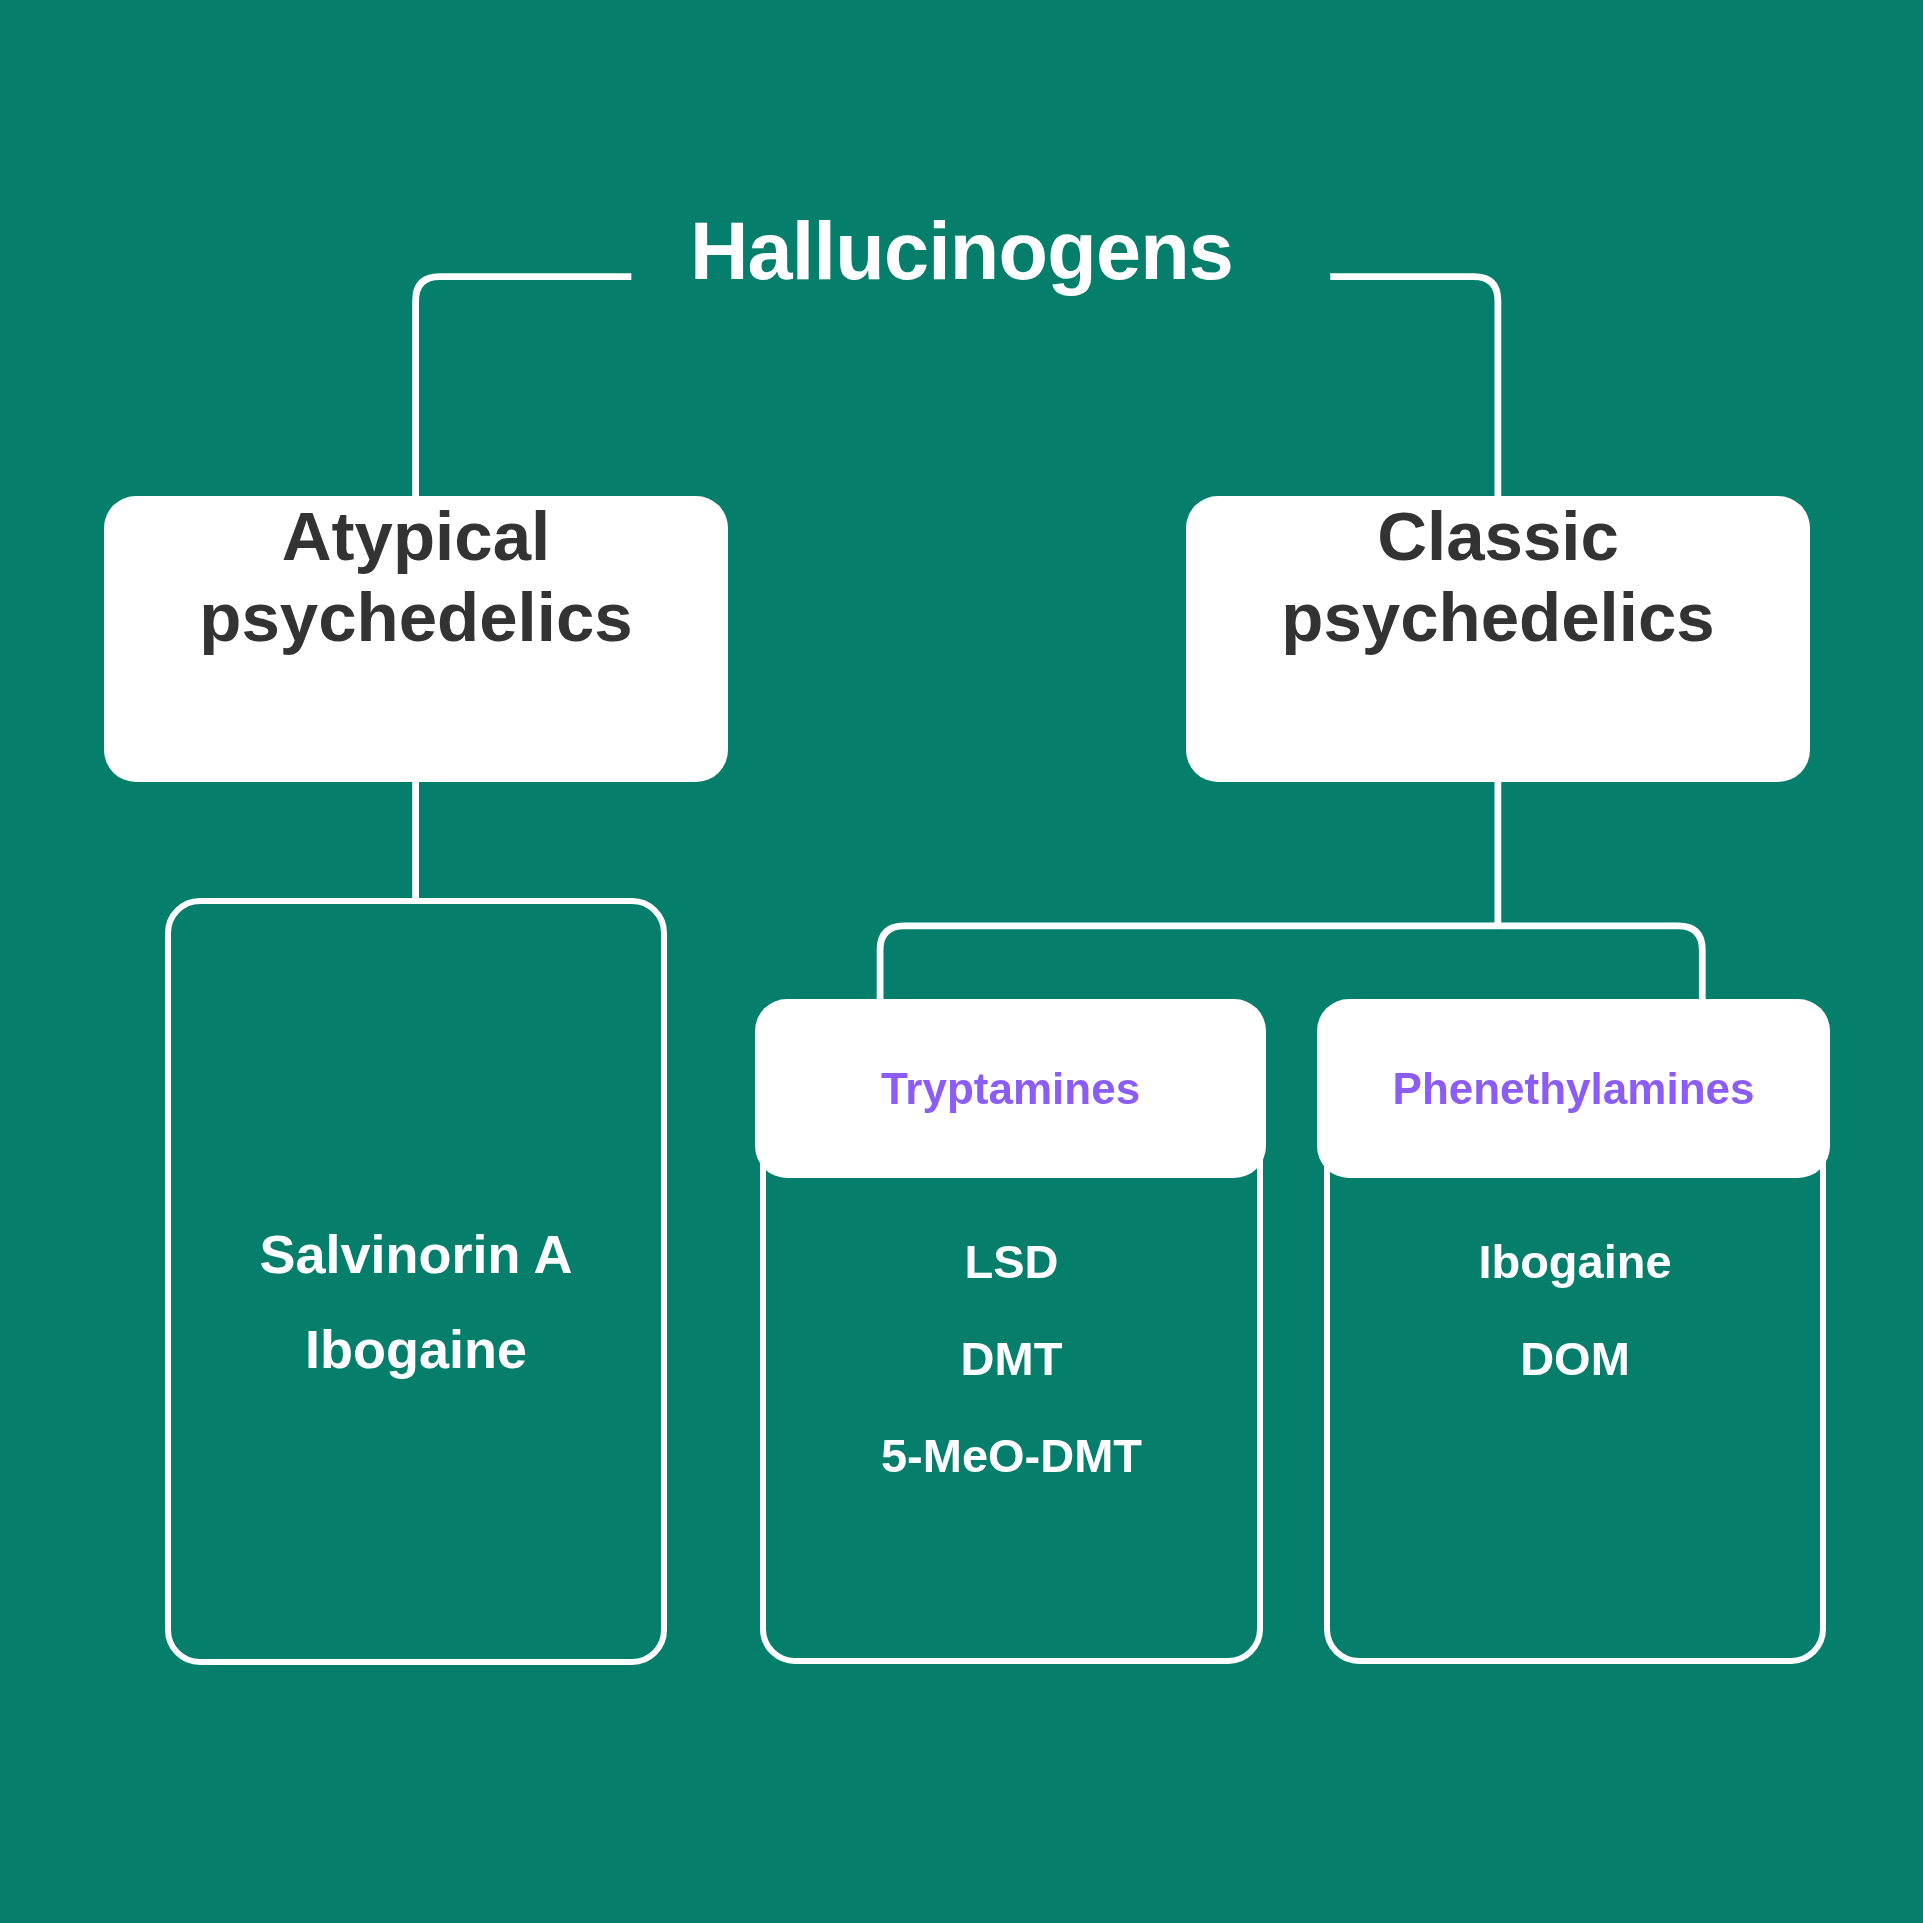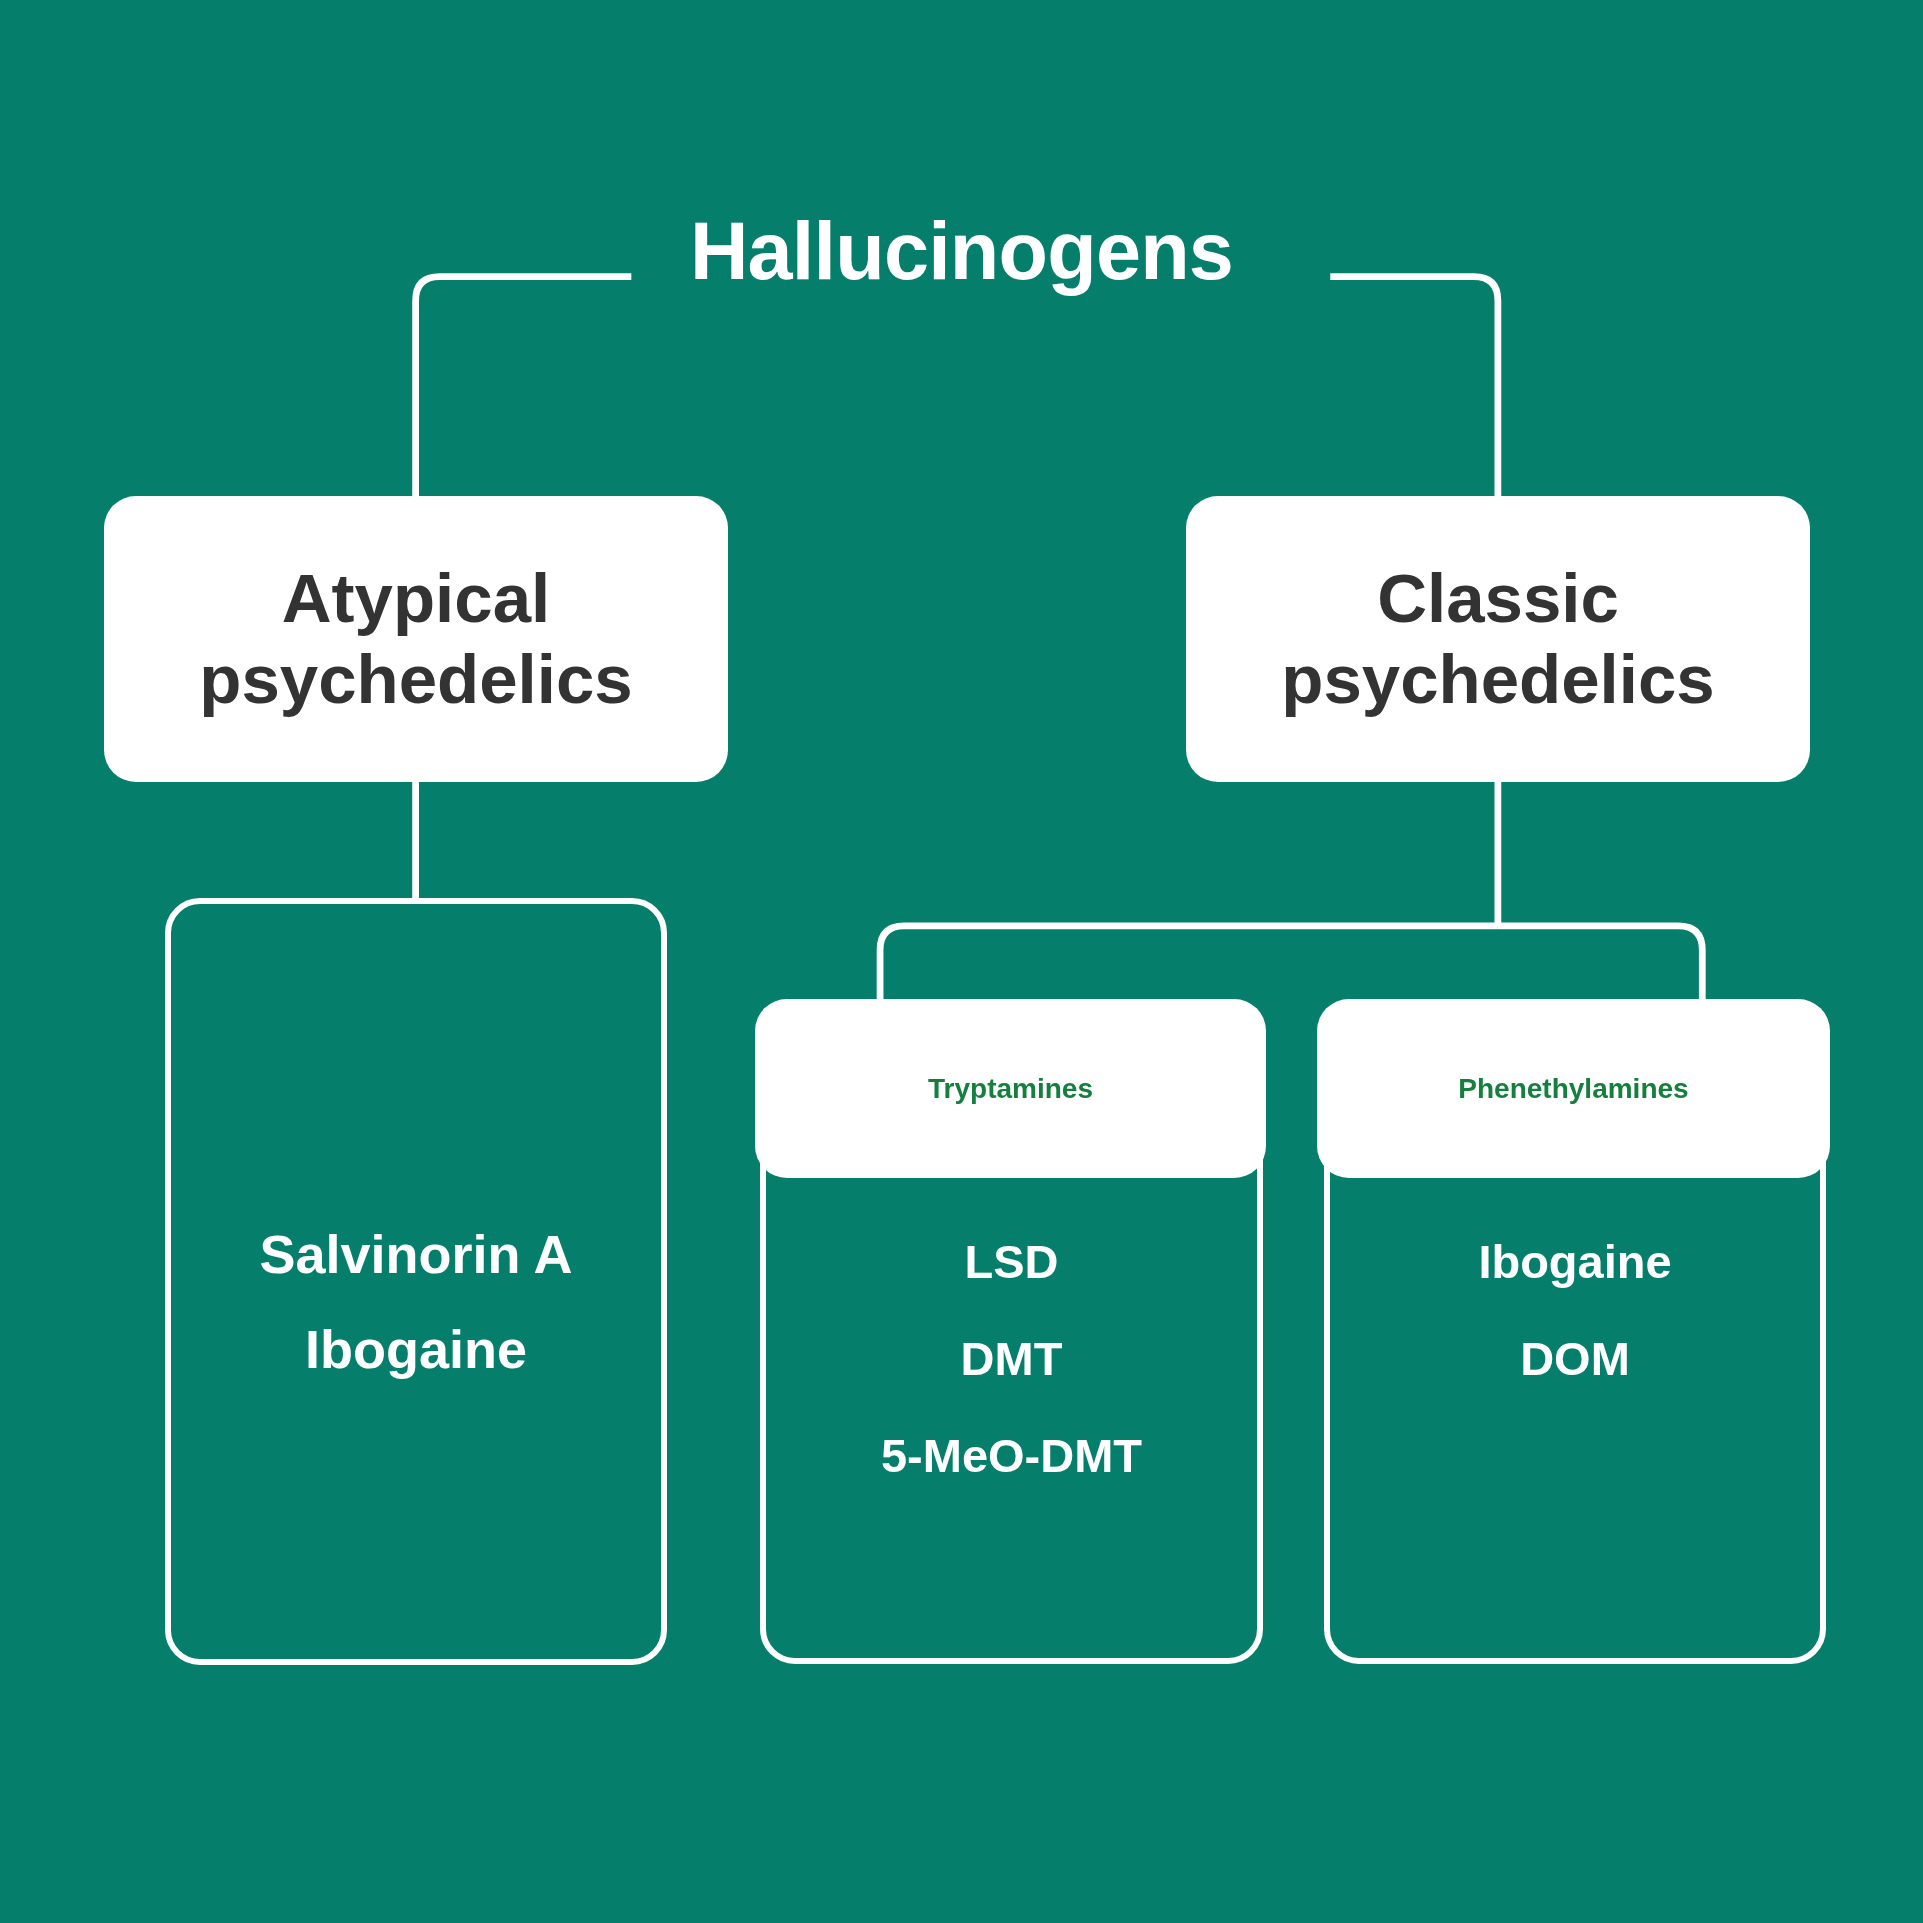--- a/index.html
+++ b/index.html
@@ -38,21 +38,20 @@
     line-height: 1.05;
     white-space: nowrap;
   }
 
   
   .card-filled {
     position: absolute;
     background: #ffffff;
     border-radius: 32px;
     display: flex;
-    align-items: center;
     justify-content: center;
     text-align: center;
     color: #333333;
     font-weight: 700;
     line-height: 1.18;
     box-sizing: border-box;
   }
   .card-l1 {
     width: 624px;
     height: 286px;
@@ -76,23 +75,23 @@
 
   
   .chip {
     position: absolute;
     background: #ffffff;
     border-radius: 32px;
     display: flex;
     align-items: center;
     justify-content: center;
     text-align: center;
-    color: #15803d;
-    font-weight: 700;
-    font-size: 28px;
+    color: #8b5cf6;
+    font-weight: 700;
+    font-size: 44px;
     box-sizing: border-box;
     padding: 0 16.5px;
     white-space: nowrap;
   }
   #chip-tryptamines { left: 755px; top: 999px; width: 511px; height: 179px; }
   #chip-phenethyl   { left: 1317px; top: 999px; width: 513px; height: 179px; text-align: center; }
 
   
   .leaf-list {
     position: absolute;

